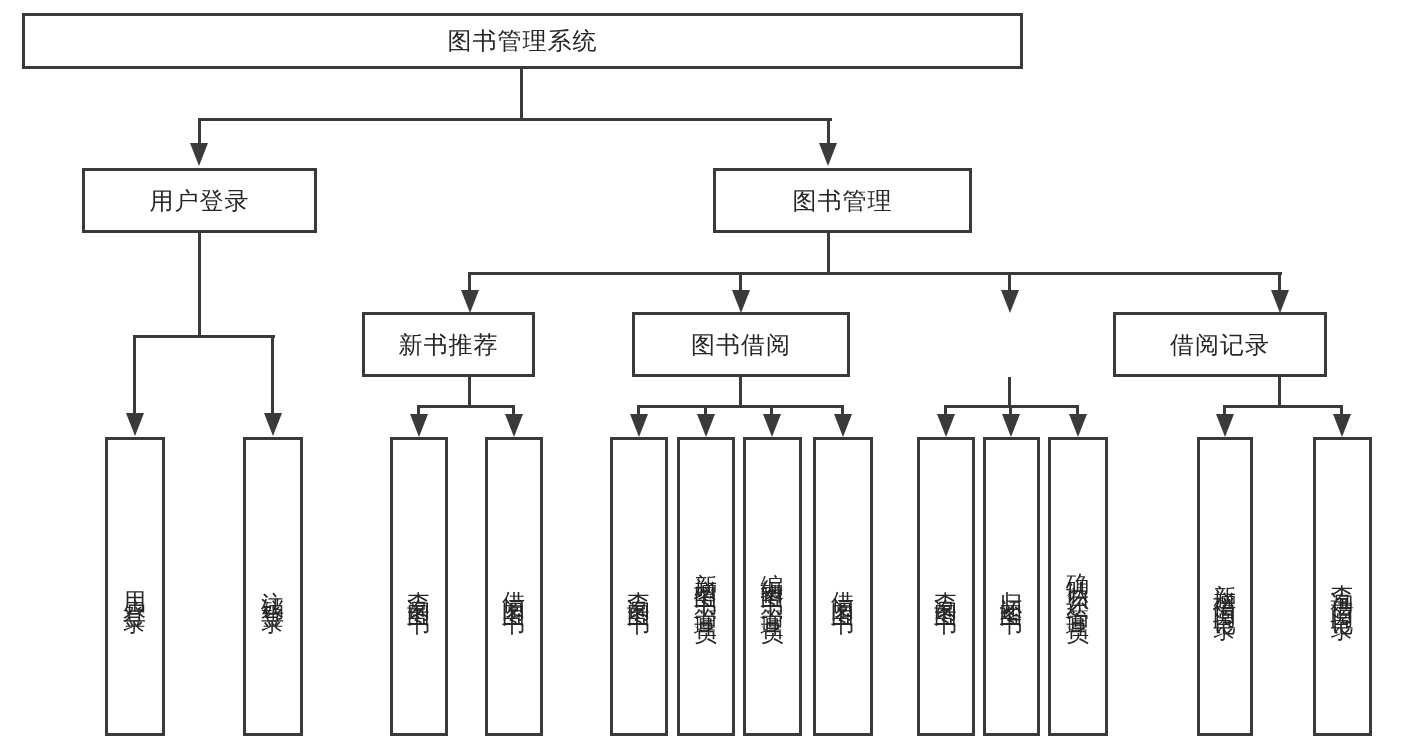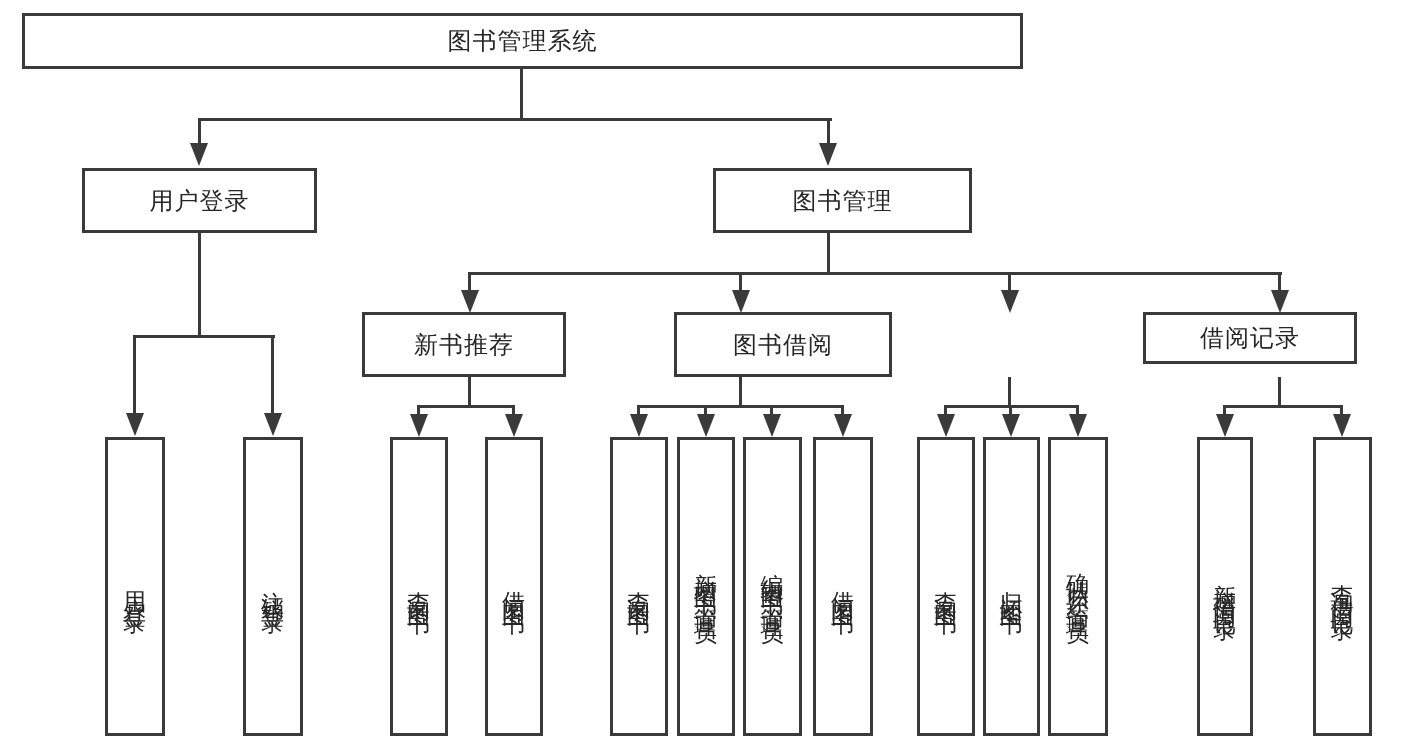--- a/index.html
+++ b/index.html
@@ -109,27 +109,27 @@
   <div class="hline" style="left:468px; top:272px; width:814px;"></div>
   <div class="vline" style="left:468px; top:272px; height:20px;"></div>
   <div class="tri" style="left:461px; top:290px;"></div>
   <div class="vline" style="left:739px; top:272px; height:20px;"></div>
   <div class="tri" style="left:732px; top:290px;"></div>
   <div class="vline" style="left:1008px; top:272px; height:20px;"></div>
   <div class="tri" style="left:1001px; top:290px;"></div>
   <div class="vline" style="left:1278px; top:272px; height:20px;"></div>
   <div class="tri" style="left:1271px; top:290px;"></div>
 
-  <div class="box" style="left:362px; top:312px; width:204px; height:65px;">
+  <div class="box" style="left:362px; top:312px; width:173px; height:65px;">
     <span>新书推荐</span>
   </div>
-  <div class="box" style="left:632px; top:312px; width:218px; height:65px;margin-left:42px;">
+  <div class="box" style="left:632px; top:312px; width:218px; height:65px;">
     <span>图书借阅</span>
   </div>
-  <div class="box" style="left:1143px; top:312px; width:214px; height:52px;">
+  <div class="box" style="left:1113px; top:312px; width:214px; height:65px;">
     <span>借阅记录</span>
   </div>
 
   <div class="vline" style="left:468px; top:377px; height:31px;"></div>
   <div class="hline" style="left:417px; top:405px; width:98px;"></div>
   <div class="vline" style="left:417px; top:405px; height:11px;"></div>
   <div class="tri" style="left:410px; top:414px;"></div>
   <div class="vline" style="left:512px; top:405px; height:11px;"></div>
   <div class="tri" style="left:505px; top:414px;"></div>
 

